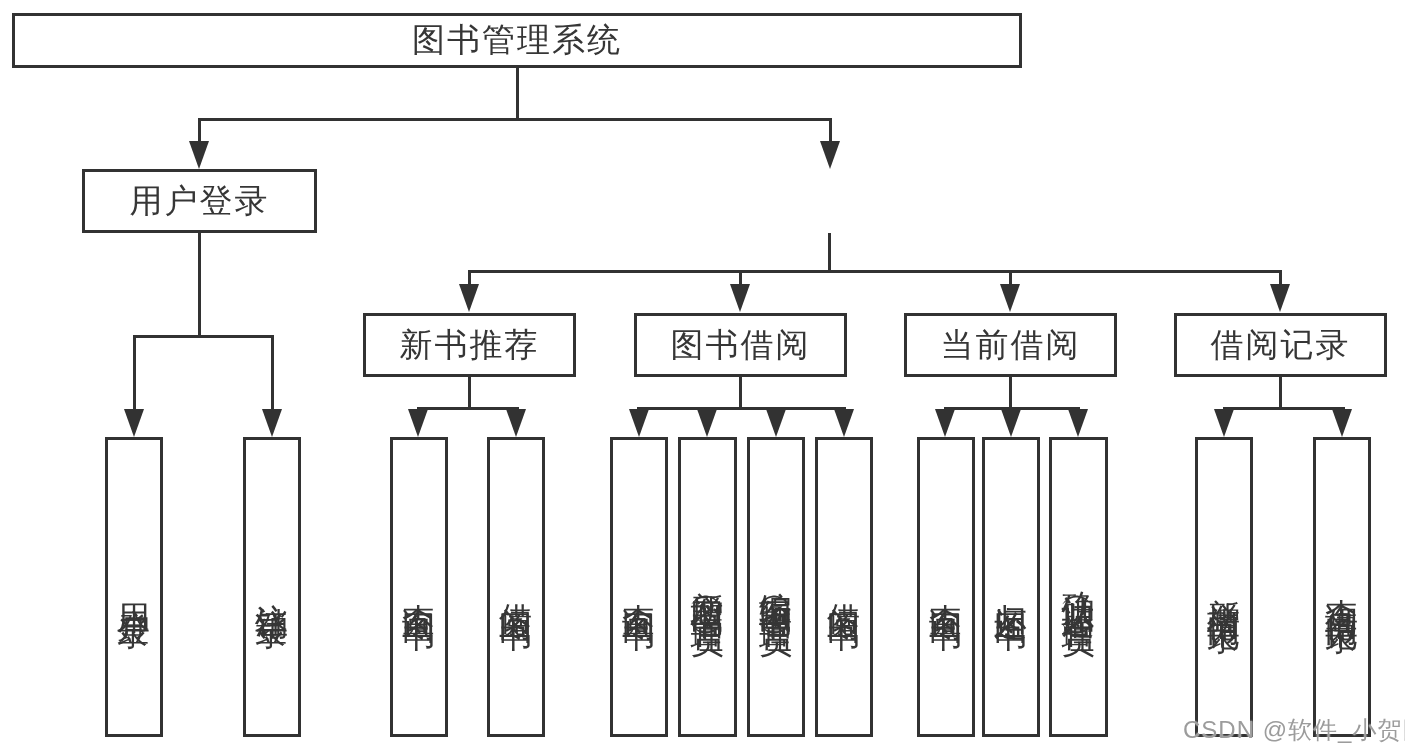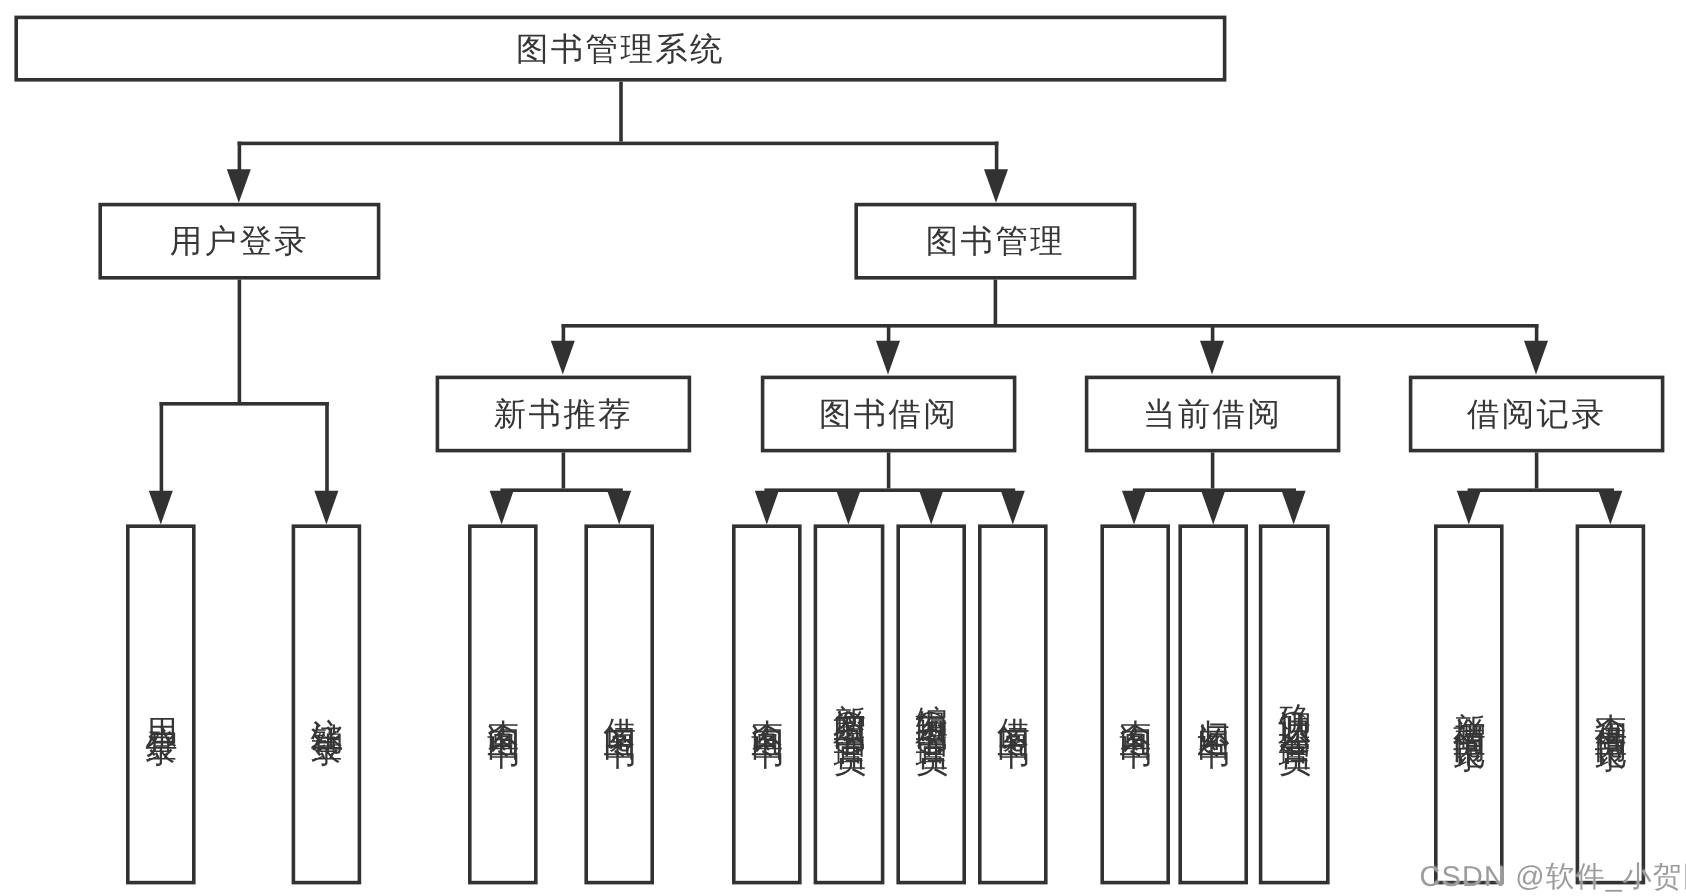--- a/index.html
+++ b/index.html
@@ -18,21 +18,21 @@
   }
   .box{
     position:absolute;
     box-sizing:border-box;
     border:3px solid var(--line);
     background:#fff;
     display:flex;
     align-items:center;
     justify-content:center;
     color:var(--text);
-    font-size:27px;
+    font-size:33px;
     letter-spacing:2px;
     white-space:nowrap;
   }
   .vbox span{
     writing-mode:vertical-rl;
     text-orientation:mixed;
     letter-spacing:5px;
     line-height:1.0;
   }
   .hline,.vline{position:absolute;background:var(--line);}
@@ -60,23 +60,20 @@
 <body>
 
 <div class="canvas">
 
   <div class="box" style="left:12px;top:13px;width:1010px;height:55px">
     <span>图书管理系统</span>
   </div>
 
   <div class="box" style="left:82px;top:169px;width:235px;height:64px">
     <span>用户登录</span>
-  </div>
-  <div class="box" style="left:712px;top:169px;width:235px;height:64px">
-    <span>图书管理</span>
   </div>
 
   <div class="box" style="left:363px;top:313px;width:213px;height:64px">
     <span>新书推荐</span>
   </div>
   <div class="box" style="left:904px;top:313px;width:213px;height:64px">
     <span>当前借阅</span>
   </div>
   <div class="box" style="left:634px;top:313px;width:213px;height:64px">
     <span>图书借阅</span>

